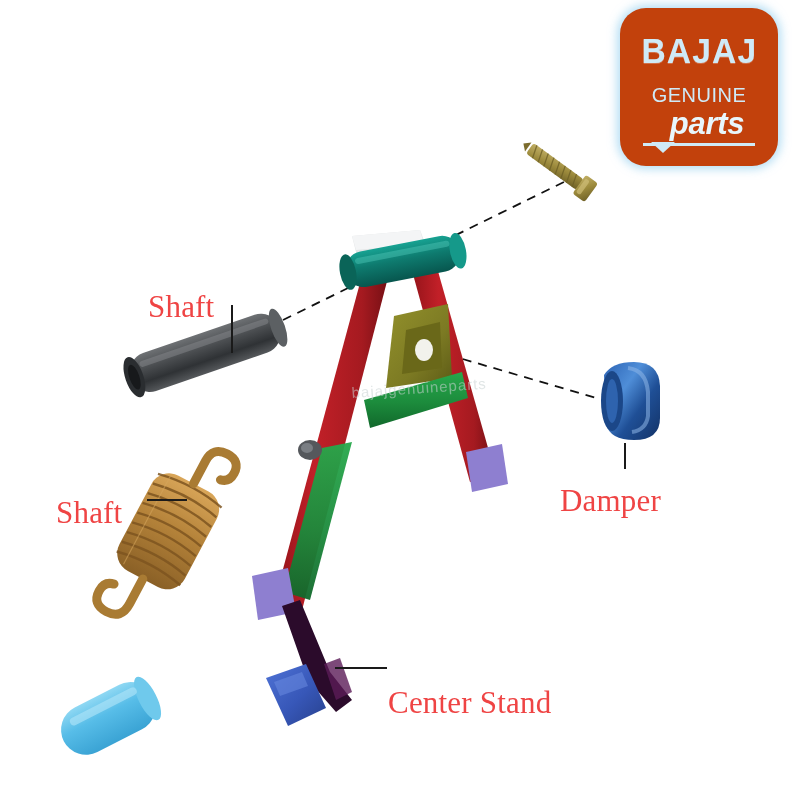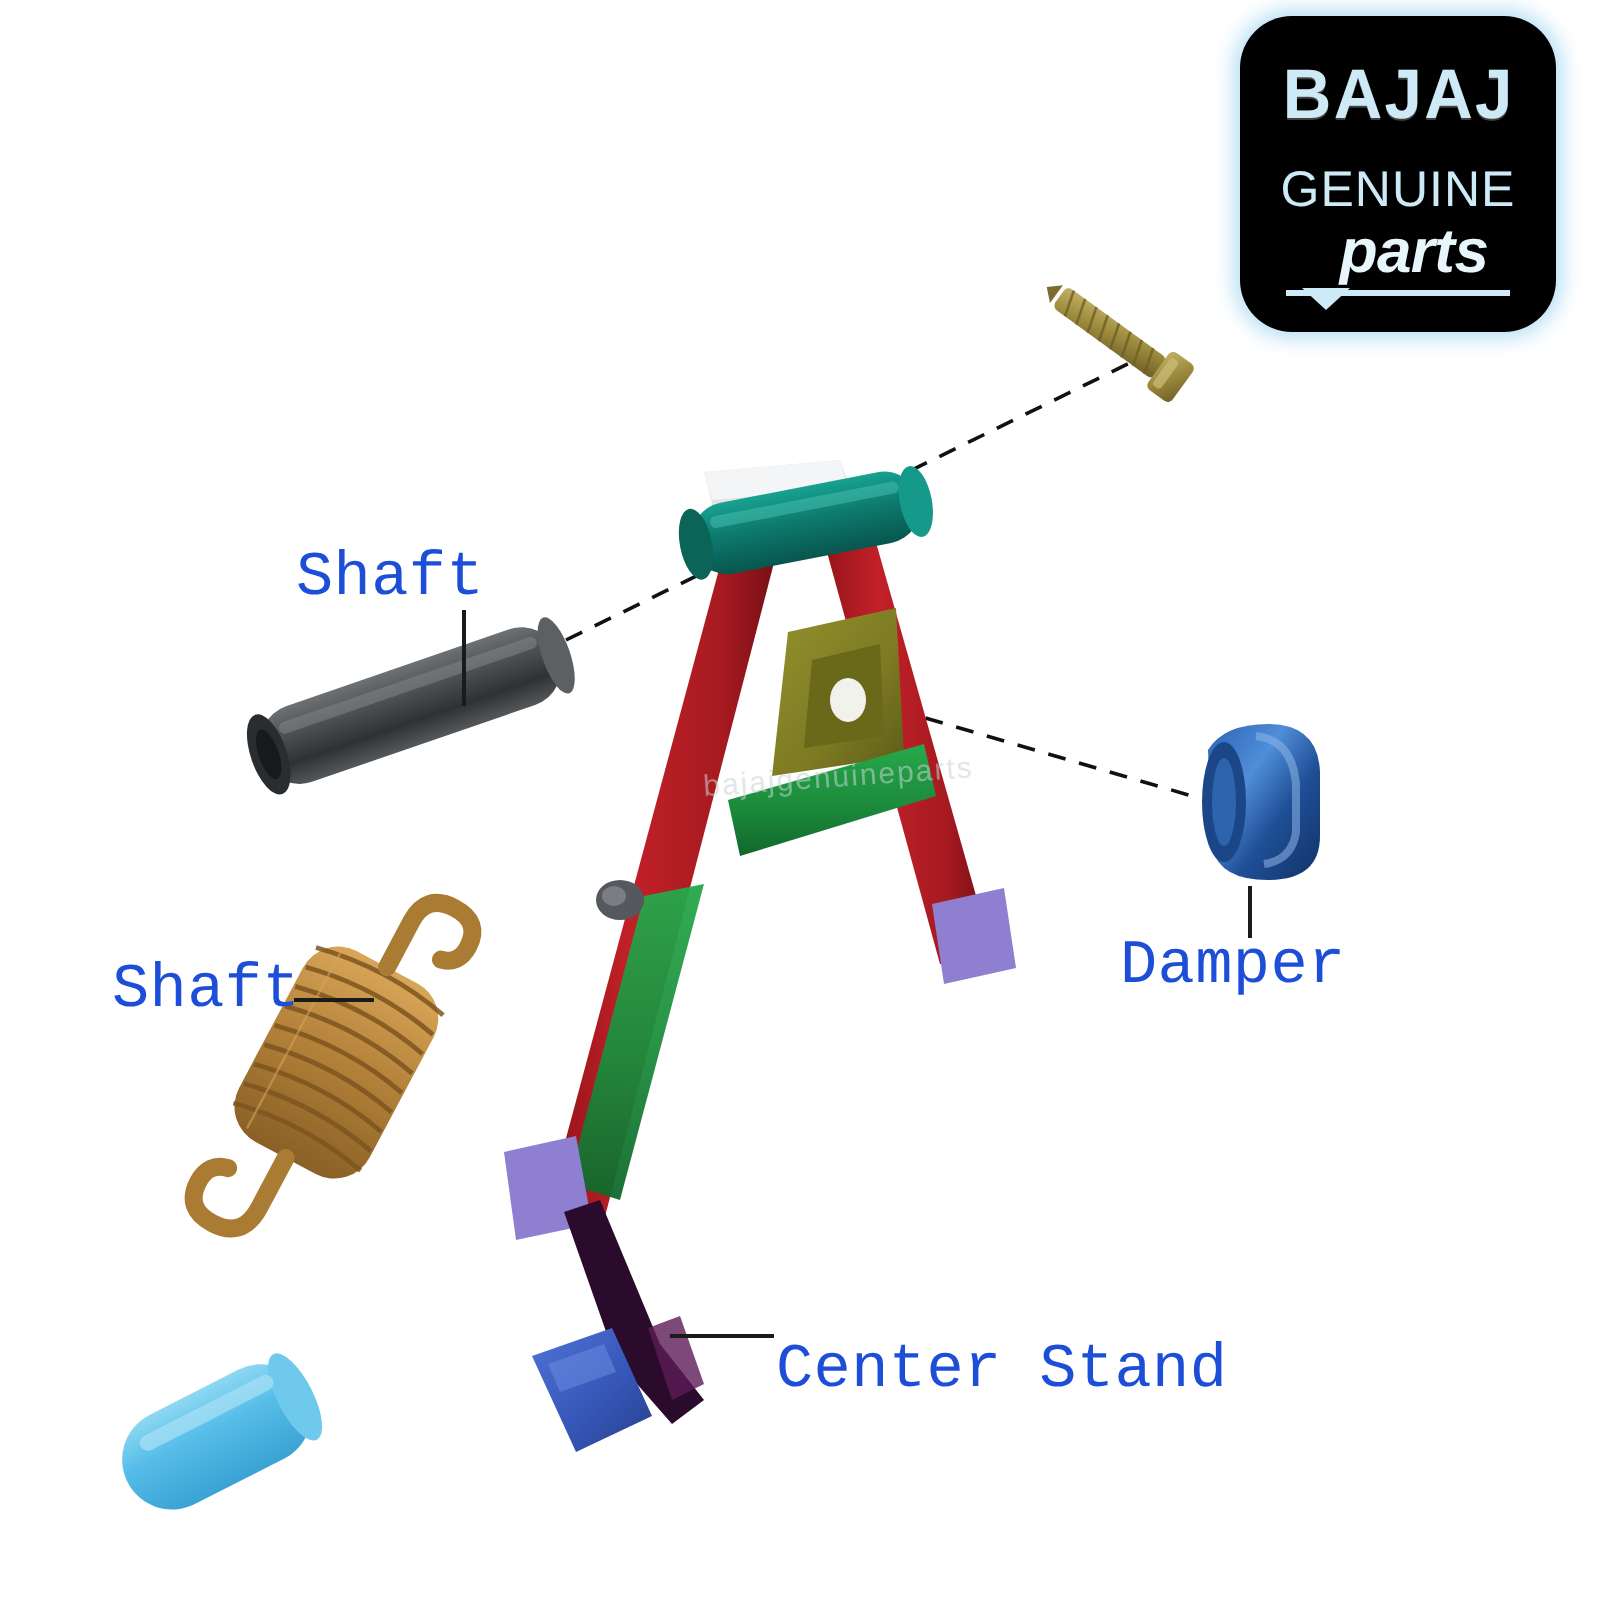--- a/index.html
+++ b/index.html
@@ -18,21 +18,21 @@
   }
 
   
   .logo-badge {
     position: absolute;
     left: 620px;
     top: 8px;
     width: 158px;
     height: 158px;
     border-radius: 26px;
-    background: #000000;
+    background: #c2410c;
     box-shadow: 0 0 10px 3px rgba(120,195,235,0.55);
     display: flex;
     flex-direction: column;
     align-items: center;
     justify-content: center;
     box-sizing: border-box;
     padding-top: 4px;
   }
   .logo-bajaj {
     color: #CFEAF7;
@@ -41,21 +41,21 @@
     font-size: 35px;
     letter-spacing: 1.2px;
     line-height: 1;
     transform: scaleX(0.96);
     text-shadow: 0 1px 0 rgba(255,255,255,.25);
   }
   .logo-genuine {
     color: #CFEAF7;
     font-family: "Liberation Sans", sans-serif;
     font-weight: normal;
-    font-size: 25px;
+    font-size: 20px;
     letter-spacing: 0.5px;
     line-height: 1.15;
     margin-top: 16px;
   }
   .logo-parts {
     color: #E8F6FC;
     font-family: "Liberation Sans", sans-serif;
     font-weight: bold;
     font-size: 31px;
     font-style: italic;
@@ -77,26 +77,27 @@
     top: -1px;
     width: 0; height: 0;
     border-left: 12px solid transparent;
     border-right: 12px solid transparent;
     border-top: 11px solid #CFEAF7;
   }
 
   
   .callout {
     position: absolute;
-    color: #1d4ed8;
-    font-family: Liberation Mono, monospace;
+    color: #ef4444;
+    font-family: Liberation Serif, serif;
     font-size: 31px;
     font-weight: normal;
     white-space: nowrap;
     letter-spacing: 0.2px;
+    margin-top: 17px;
   }
   #label-shaft        { left: 148px; top: 272px; }
   #label-spring       { left:  56px; top: 478px; }
   #label-damper       { left: 560px; top: 466px; }
   #label-centerstand  { left: 388px; top: 668px; }
 
   
   #art {
     position: absolute;
     left: 0; top: 0;

